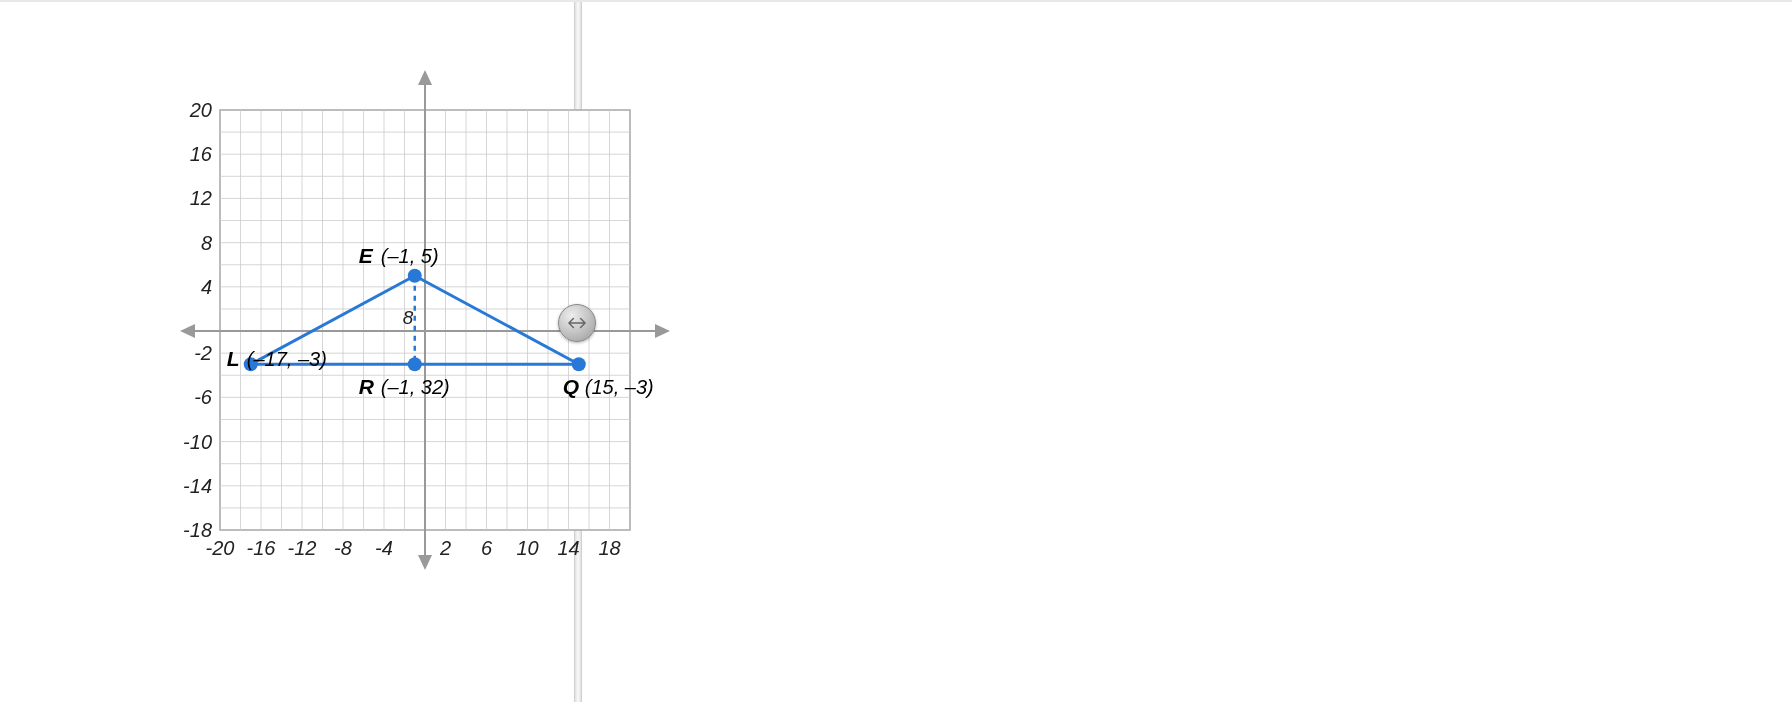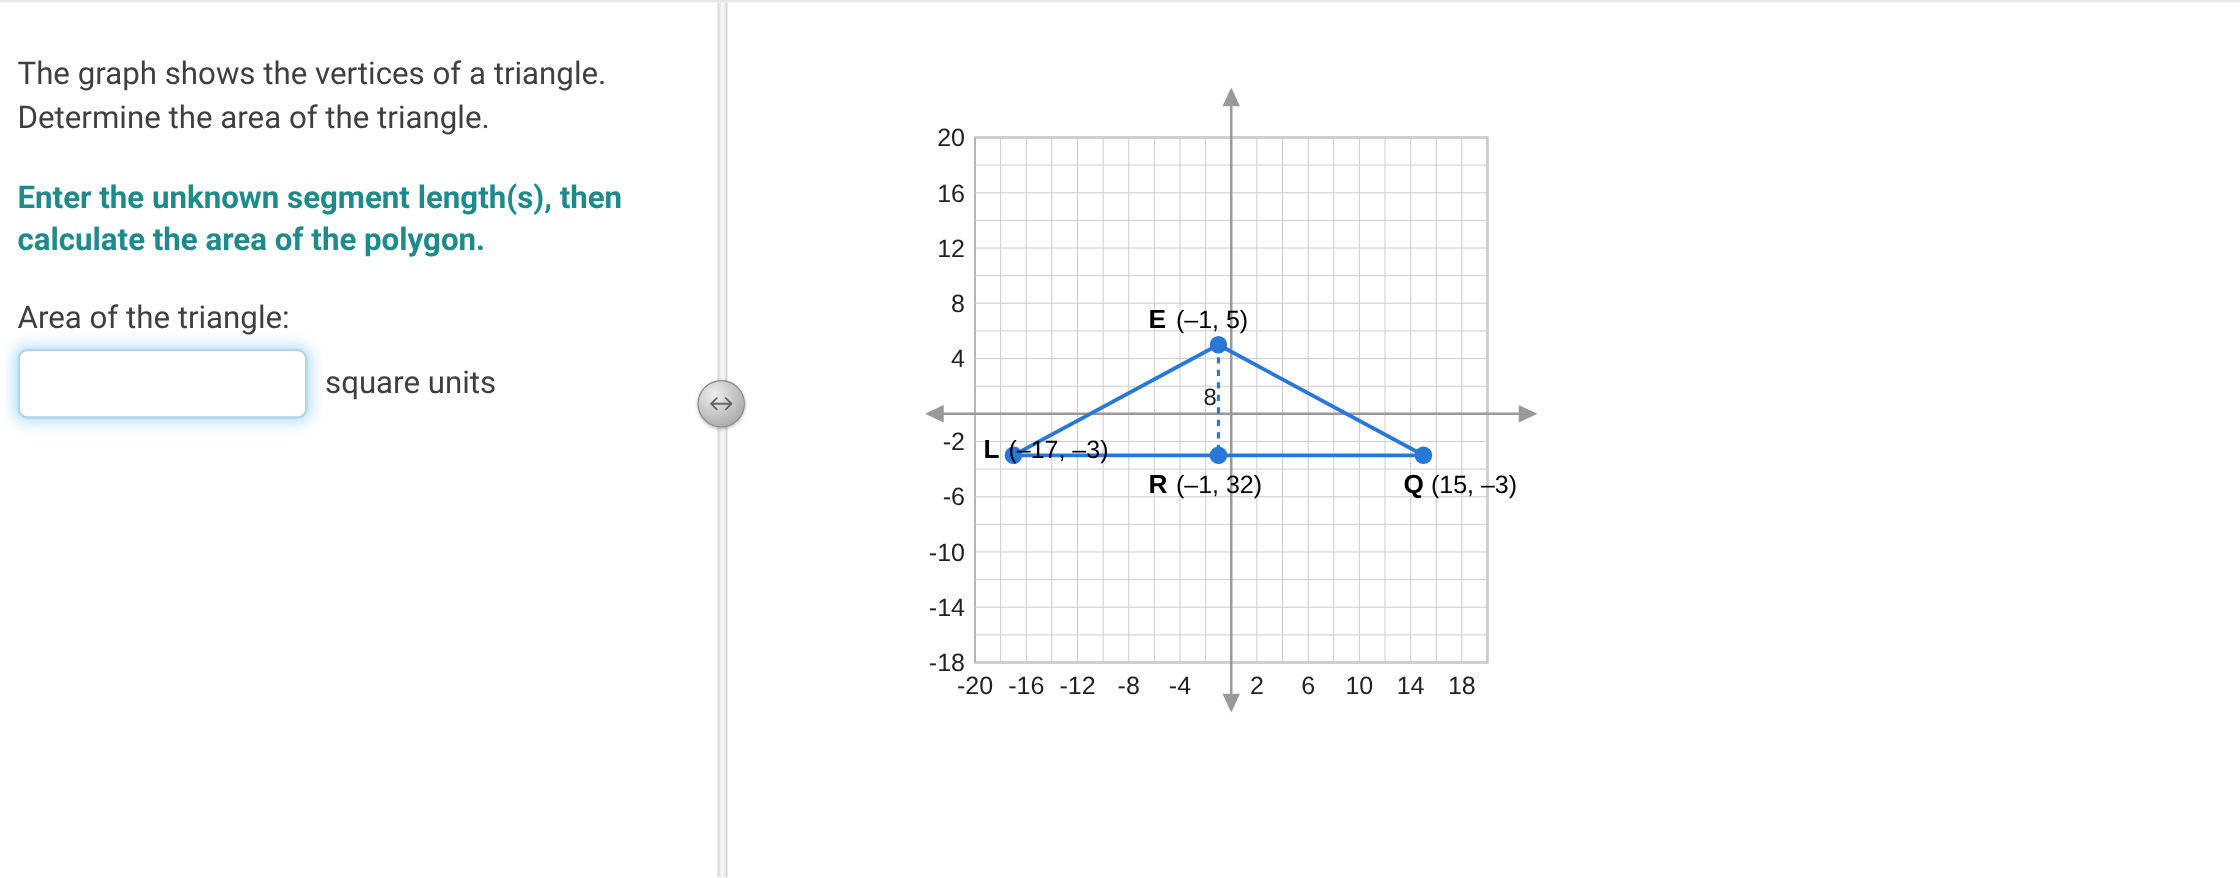--- a/index.html
+++ b/index.html
@@ -43,20 +43,21 @@
       box-shadow: 0 1px 3px rgba(0,0,0,.3);
       display: flex;
       align-items: center;
       justify-content: center;
       z-index: 10;
     }
     .drag-handle svg { width: 18px; height: 18px; }
     .right-panel {
       flex: 1;
       position: relative;
+      font-style: italic;
     }
     .question-text {
       font-size: 25px;
       color: #3f3f3f;
       line-height: 1.4;
       margin-bottom: 30px;
     }
     .instruction-text {
       font-size: 25px;
       font-weight: 700;
@@ -94,29 +95,20 @@
       left: 150px;
       top: 58px;
       width: 520px;
       height: 520px;
     }
   </style>
 </head>
 <body>
 
 <div class="container">
-  <div class="left-panel">
-    <p class="question-text">The graph shows the vertices of a triangle. Determine the area of the triangle.</p>
-    <p class="instruction-text">Enter the unknown segment length(s), then calculate the area of the polygon.</p>
-    <p class="area-label">Area of the triangle:</p>
-    <div class="answer-row">
-      <input class="answer-input" type="text" style="">
-      <span class="units">square units</span>
-    </div>
-  </div>
 
   <div class="divider"></div>
   <div class="drag-handle">
     <svg viewBox="0 0 20 12">
       <path d="M1 6 L6 1 M1 6 L6 11 M19 6 L14 1 M19 6 L14 11 M3 6 L17 6" stroke="#666" stroke-width="1.6" fill="none" stroke-linecap="round"></path>
     </svg>
   </div>
 
   <div class="right-panel">
     <div class="graph-wrap">

